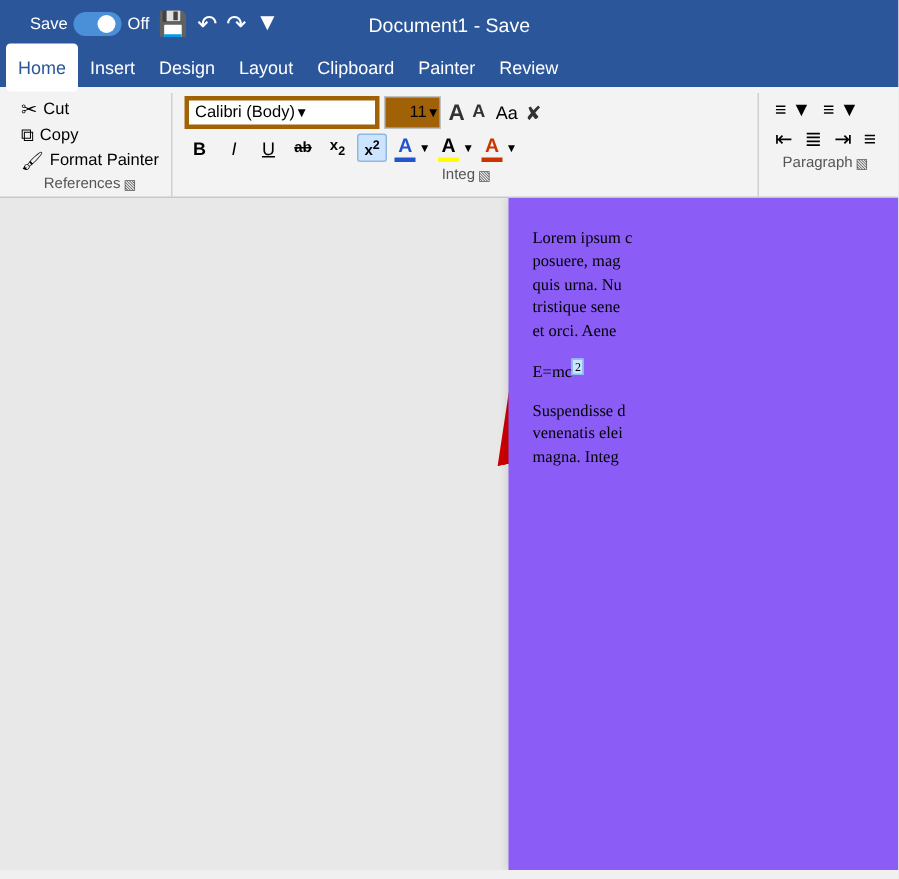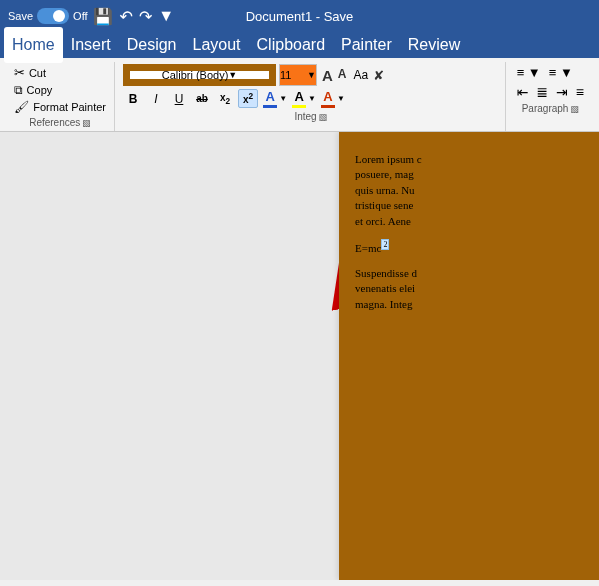--- a/index.html
+++ b/index.html
@@ -13,20 +13,21 @@
       display: flex;
       align-items: center;
       justify-content: space-between;
       padding: 0 8px;
       font-size: 13px;
     }
     .title-bar-left {
       display: flex;
       align-items: center;
       gap: 6px;
+      margin-left: 12px;
     }
     .title-bar-center {
       position: absolute;
       left: 50%;
       transform: translateX(-50%);
       font-size: 13px;
       color: white;
     }
     .autosave-toggle {
       display: flex;
@@ -61,21 +62,21 @@
     
     .menu-bar {
       background: #2b579a;
       display: flex;
       align-items: center;
       height: 26px;
       padding: 0 4px;
     }
     .menu-item {
       color: white;
-      font-size: 16px;
+      font-size: 12px;
       padding: 9px 8px;
       cursor: pointer;
       border-radius: 3px;
     }
     .menu-item.active {
       background: white;
       color: #2b579a;
     }
 
     
@@ -136,36 +137,36 @@
       border-right: 1px solid #d0d0d0;
       flex: 1;
     }
     .font-controls-top {
       display: flex;
       align-items: center;
       gap: 3px;
       margin-bottom: 2px;
     }
     .font-name-box {
-      border: 7px solid #a16207;
+      border: 3px solid #a16207;
       background: white;
       font-size: 11px;
       padding: 2px 4px;
-      width: 153px;
+      width: 130px;
       height: 22px;
       cursor: pointer;
       display: flex;
       align-items: center;
-      justify-content: center;
+      justify-content: flex-start;
     }
     .font-size-box {
       border: 1px solid #c0c0c0;
-      background: #f97316;
-      font-size: 11px;
-      padding: 2px 0;
+      background: #a16207;
+      font-size: 11px;
+      padding: 2px 16px;
       width: 38px;
       height: 22px;
       cursor: pointer;
       display: flex;
       align-items: center;
       justify-content: space-between;
     }
     .font-size-btns {
       display: flex;
       gap: 1px;
@@ -264,21 +265,21 @@
     .doc-area {
       background: #e8e8e8;
       flex: 1;
       display: flex;
       justify-content: flex-end;
       height: calc(586px - 32px - 26px - 80px);
       overflow: hidden;
       position: relative;
     }
     .doc-page {
-      background: #a16207;
+      background: #8b5cf6;
       width: 260px;
       height: 100%;
       padding: 20px 16px;
       box-shadow: -2px 0 5px rgba(0,0,0,0.1);
       font-size: 11px;
       line-height: 1.4;
       overflow: hidden;
       position: relative;
     }
     .doc-text {

